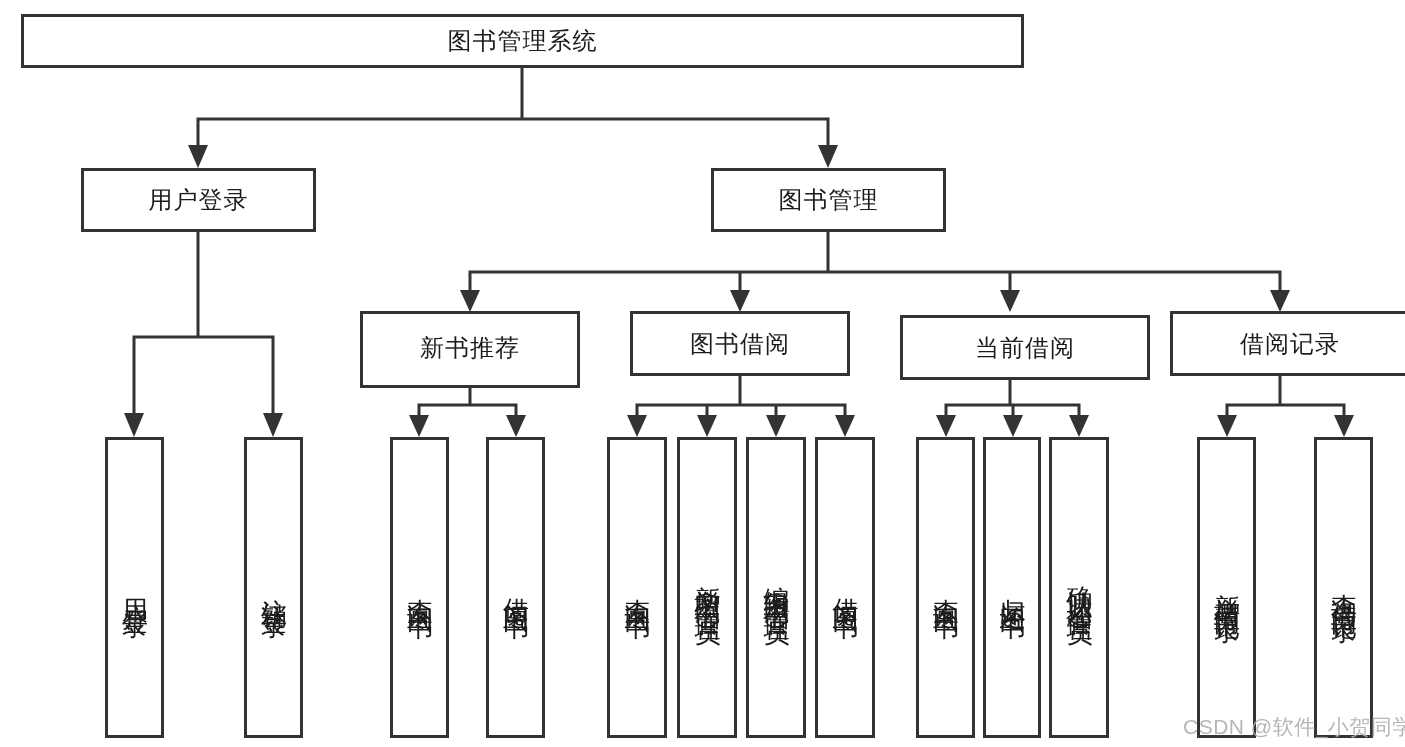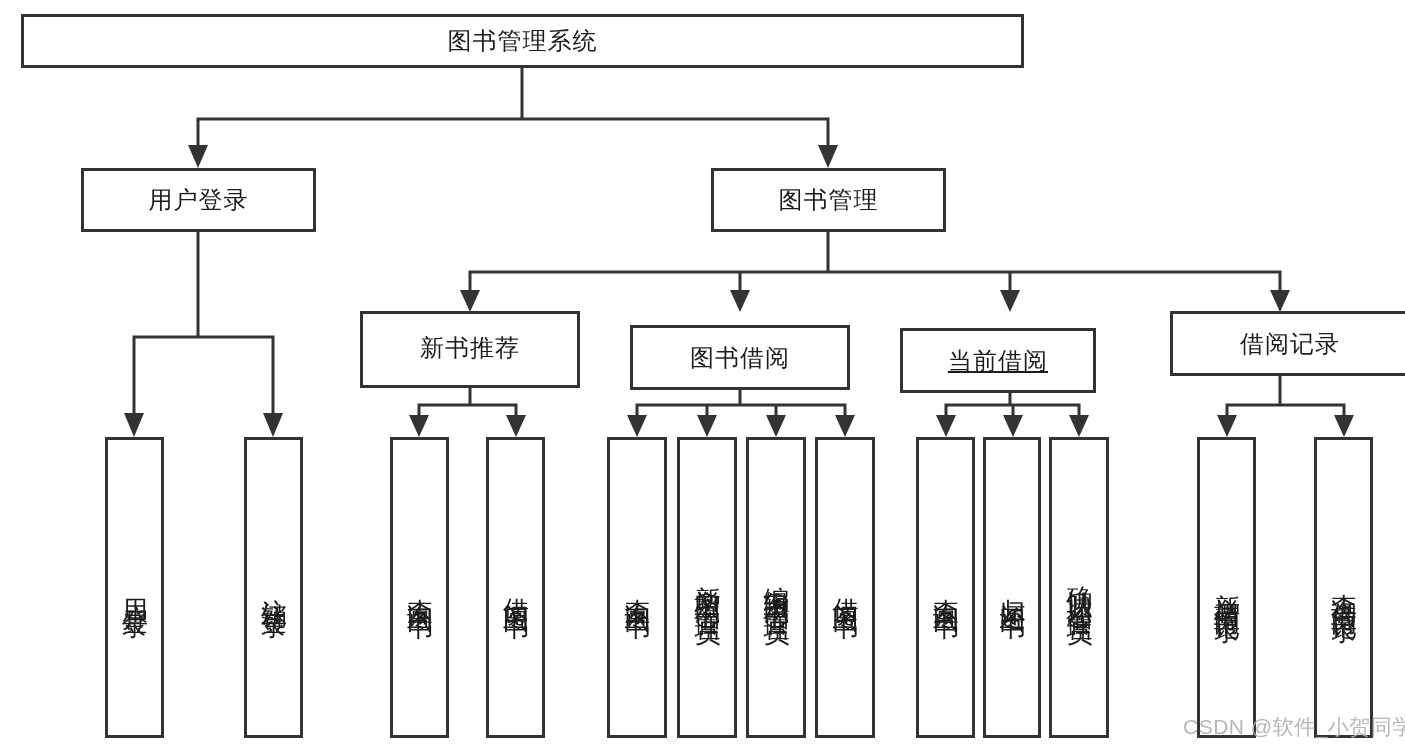--- a/index.html
+++ b/index.html
@@ -39,22 +39,22 @@
     letter-spacing: 5px;
     z-index: 2;
   }
   
   .n-root   { left: 21px;  top: 14px;  width: 1003px; height: 54px; }
   
   .n-ul     { left: 81px;  top: 168px; width: 235px; height: 64px; }
   .n-bm     { left: 711px; top: 168px; width: 235px; height: 64px; text-align: right; }
   
   .n-nbr    { left: 360px;  top: 311px; width: 220px; height: 77px; font-family: Liberation Mono, monospace; }
-  .n-bb     { left: 630px;  top: 325px; width: 220px; height: 65px; }
-  .n-cb     { left: 900px;  top: 328px; width: 196px; height: 65px; text-decoration: underline; }
+  .n-bb     { left: 630px;  top: 311px; width: 220px; height: 65px; }
+  .n-cb     { left: 900px;  top: 315px; width: 250px; height: 65px; }
   .n-br     { left: 1170px; top: 311px; width: 240px; height: 65px; }
   
   .n-a1 { left: 105px;  top: 437px; width: 59px; height: 301px; }
   .n-a2 { left: 244px;  top: 437px; width: 59px; height: 301px; }
   .n-b1 { left: 390px;  top: 437px; width: 59px; height: 301px; }
   .n-b2 { left: 486px;  top: 437px; width: 59px; height: 301px; }
   .n-c1 { left: 607px;  top: 437px; width: 60px; height: 301px; }
   .n-c2 { left: 677px;  top: 437px; width: 60px; height: 301px; }
   .n-c3 { left: 746px;  top: 437px; width: 60px; height: 301px; }
   .n-c4 { left: 815px;  top: 437px; width: 60px; height: 301px; }

